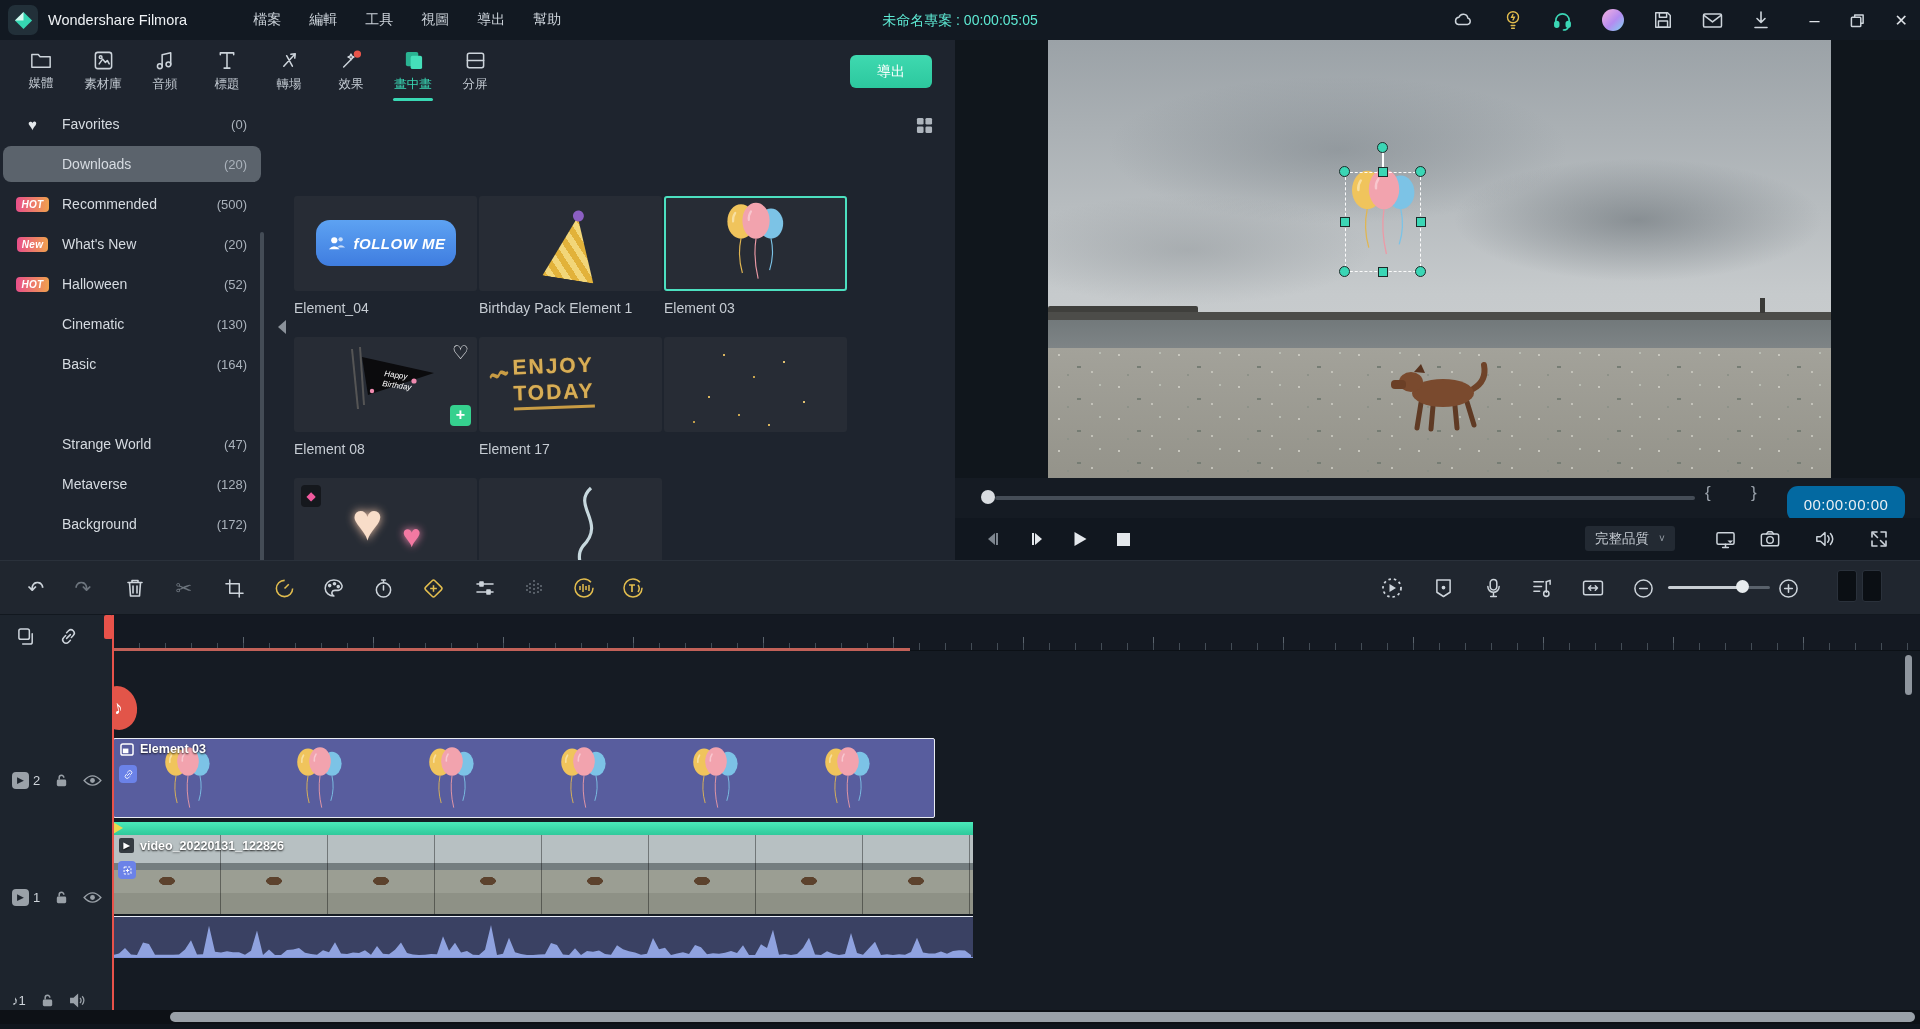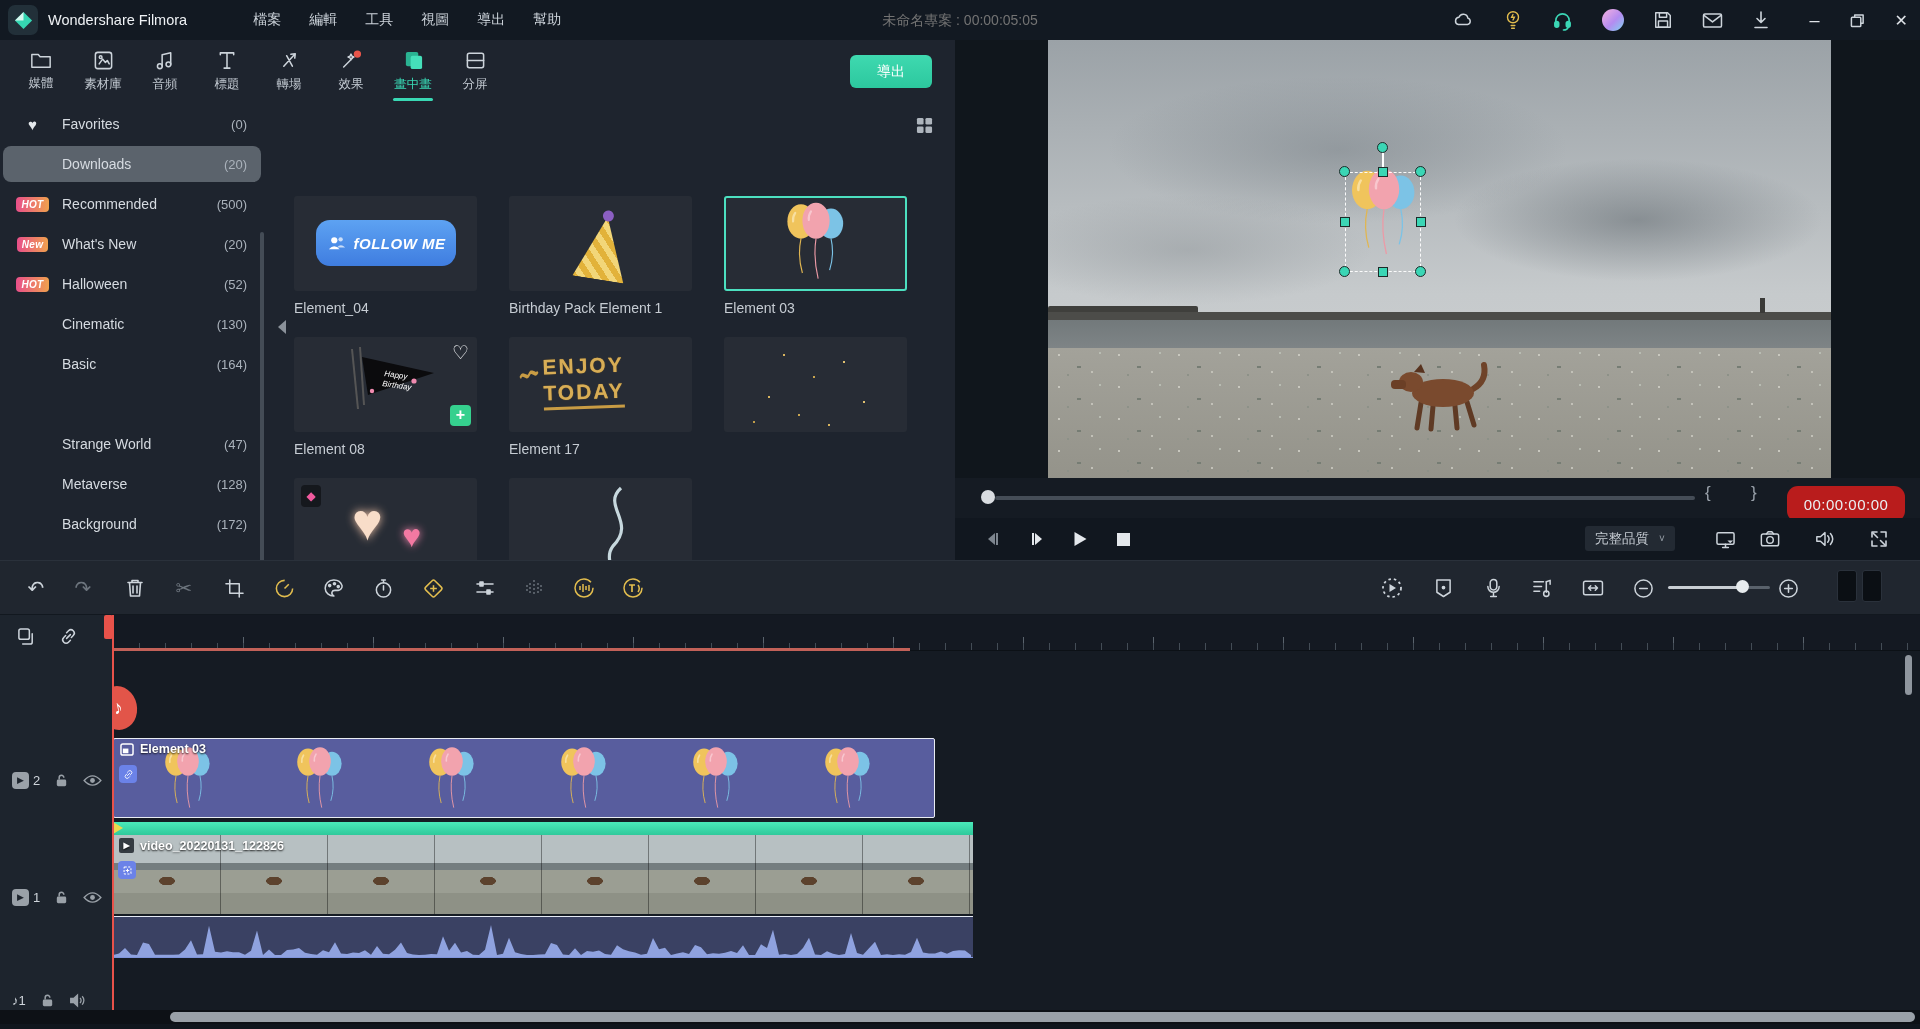--- a/index.html
+++ b/index.html
@@ -7,21 +7,21 @@
 body{position:relative;background:#10161d;font-family:"Liberation Sans",sans-serif;color:#dfe3e8}
 svg{display:block}
 .st{stroke:#cdd4db;fill:none;stroke-width:1.6;stroke-linecap:round;stroke-linejoin:round}
 .yst{stroke:#e2bd4e}
 
 #titlebar{position:absolute;left:0;top:0;width:1920px;height:40px;background:#121922;display:flex;align-items:center;z-index:30}
 .logo{width:30px;height:30px;margin-left:8px;border-radius:7px;background:#223039;display:flex;align-items:center;justify-content:center}
 .appname{margin-left:10px;font-size:14.5px;color:#eef1f4}
 .menus{display:flex;gap:28px;margin-left:66px;font-size:14px;color:#ccd3da}
 .menus span{cursor:default}
-.ptitle{position:absolute;left:960px;transform:translateX(-50%);line-height:40px;font-size:14px;color:#737373;white-space:nowrap}
+.ptitle{position:absolute;left:960px;transform:translateX(-50%);line-height:40px;font-size:14px;color:#5eead4;white-space:nowrap}
 .tb-icons{position:absolute;right:150px;top:0;height:40px;display:flex;align-items:center;gap:29px}
 .win-icons{position:absolute;right:12px;top:0;height:40px;display:flex;align-items:center;gap:30px;color:#dfe3e8}
 .avatar{width:22px;height:22px;border-radius:50%;background:linear-gradient(135deg,#f7b2e0,#b48cf0 55%,#7fd4f2)}
 
 #leftbg{position:absolute;left:0;top:40px;width:955px;height:520px;background:#1e242e}
 #tabbar{position:absolute;left:0;top:40px;width:955px;height:62px;display:flex;padding-left:10px}
 .tab{width:62px;height:62px;display:flex;flex-direction:column;align-items:center;justify-content:center;gap:5px;font-size:12.5px;color:#c2c9d1;position:relative;cursor:pointer}
 .tab.active{color:#39d8b4}
 .tab.active::after{content:"";position:absolute;bottom:1px;left:50%;transform:translateX(-50%);width:40px;height:3px;border-radius:2px;background:#39d8b4}
 .exportbtn{position:absolute;left:850px;top:55px;width:82px;height:33px;border-radius:6px;background:linear-gradient(#3ada af,#2cc89e);background:linear-gradient(#3fd9b0,#2cc89e);color:#fff;font-size:14px;display:flex;align-items:center;justify-content:center;cursor:pointer}
@@ -33,21 +33,21 @@
 .badge{font-size:10px;font-style:italic;font-weight:bold;color:#fff;padding:2px 5px;border-radius:4px;background:linear-gradient(90deg,#e84f8a,#f0a14e);letter-spacing:.3px}
 .count{position:absolute;right:14px;color:#aab2bb;font-size:13px}
 .sbar{position:absolute;left:260px;top:130px;width:4px;height:330px;border-radius:2px;background:#444c56}
 
 #library{position:absolute;left:268px;top:102px;width:687px;height:458px;overflow:hidden}
 .search{position:absolute;left:26px;top:8px;width:612px;height:30px;background:#272e38;border-radius:4px;display:flex;align-items:center;padding:0 10px;gap:8px}
 .search input{flex:1;background:transparent;border:0;outline:0;color:#dfe3e8;font-size:13.5px}
 .search input::placeholder{color:#7f8791}
 .gridtoggle{position:absolute;left:644px;top:11px;width:24px;height:24px;display:flex;align-items:center;justify-content:center;cursor:pointer}
 .toplabels{position:absolute;left:26px;top:44px;width:583px;display:grid;grid-template-columns:repeat(3,183px);column-gap:17px;font-size:14px;color:#c6ccd3;white-space:nowrap}
-.grid{position:absolute;left:26px;top:94px;width:583px;display:grid;grid-template-columns:repeat(3,183px);column-gap:32px}
+.grid{position:absolute;left:26px;top:94px;width:583px;display:grid;grid-template-columns:repeat(3,183px);column-gap:2px}
 .cell{height:141px;cursor:pointer}
 .thumb{width:183px;height:95px;background:#272c35;border-radius:3px;position:relative;overflow:hidden}
 .thumb.sel{border:2px solid #4ce0c0}
 .clabel{margin-top:9px;font-size:14px;color:#c6ccd3;white-space:nowrap;overflow:hidden}
 .followpill{position:absolute;left:22px;top:24px;width:140px;height:46px;border-radius:14px;background:linear-gradient(#5da2f2,#3f7de0);display:flex;align-items:center;justify-content:center;gap:7px;color:#fff;font-weight:bold;font-style:italic;font-size:15px;letter-spacing:.5px}
 .hatw{position:absolute;left:66px;top:18px;width:56px;height:66px;transform:rotate(9deg)}
 .hat{width:100%;height:100%;clip-path:polygon(50% 4%,96% 100%,4% 100%);background:repeating-linear-gradient(48deg,#e2b23a 0 6px,#f2d679 6px 12px)}
 .pom{position:absolute;left:23px;top:-4px;width:11px;height:11px;border-radius:50%;background:#8b5fc2}
 .heart-oline{position:absolute;right:8px;top:4px;font-size:19px;color:#f2f4f6}
 .addbtn{position:absolute;right:6px;bottom:6px;width:21px;height:21px;border-radius:4px;background:#35d08e;color:#fff;font-size:16px;line-height:20px;text-align:center;font-weight:bold}
@@ -73,21 +73,21 @@
 .pebbles{position:absolute;inset:0;background-image:radial-gradient(2px 1.5px at 11px 7px,#c9c8bf 70%,transparent 71%),radial-gradient(2.5px 2px at 31px 19px,#767d74 70%,transparent 71%),radial-gradient(2px 1.5px at 52px 5px,#b8bcb2 70%,transparent 71%),radial-gradient(1.5px 1.5px at 20px 27px,#8d9188 70%,transparent 71%),radial-gradient(2px 2px at 44px 24px,#c2c1b8 70%,transparent 71%);background-size:60px 32px}
 .selbox{position:absolute;left:297px;top:132px;width:76px;height:100px;border:1.5px dashed rgba(255,255,255,.95)}
 .hnd{position:absolute;width:11px;height:11px;border-radius:50%;background:#3bd6b5;border:1.5px solid #1c2b29}
 .hsq{position:absolute;width:10px;height:10px;background:#3bd6b5;border:1.5px solid #1c2b29}
 .rotline{position:absolute;left:334px;top:112px;width:1.5px;height:22px;background:#fff}
 
 .scrubrow{position:absolute;left:0;top:438px;width:965px;height:40px;background:#151b23}
 .scrubtrack{position:absolute;left:40px;top:18px;width:700px;height:4px;border-radius:2px;background:#454d57}
 .scrubdot{position:absolute;left:26px;top:12px;width:14px;height:14px;border-radius:50%;background:#d9dde1;cursor:pointer}
 .brace{position:absolute;top:5px;font-size:17px;color:#99a1aa;cursor:pointer}
-.timebox{position:absolute;left:832px;top:8px;width:118px;height:36px;border-radius:11px;background:#b91c1c;color:#ebeff3;font-size:15px;display:flex;align-items:center;justify-content:center;letter-spacing:.5px}
+.timebox{position:absolute;left:832px;top:8px;width:118px;height:36px;border-radius:11px;background:#0369a1;color:#ebeff3;font-size:15px;display:flex;align-items:center;justify-content:center;letter-spacing:.5px}
 .ctrlrow{position:absolute;left:0;top:478px;width:965px;height:42px;background:#11171f}
 .tpbtn{position:absolute;top:9px;width:24px;height:24px;display:flex;align-items:center;justify-content:center;cursor:pointer}
 .quality{position:absolute;left:630px;top:8px;height:25px;padding:0 10px;border-radius:3px;background:#232a33;display:flex;align-items:center;gap:10px;font-size:13.5px;color:#c6ccd3;cursor:pointer}
 .chev{font-size:10px;color:#9aa2ab}
 
 #toolbar{position:absolute;left:0;top:560px;width:1920px;height:55px;background:#20262f;border-top:1px solid #2a313b;border-bottom:1px solid #12181f}
 .tbi{position:absolute;top:573px;width:30px;height:30px;display:flex;align-items:center;justify-content:center;cursor:pointer;font-size:20px;color:#cdd4db}
 .tbi.dim{color:#6d757e}
 .zoomtrack{position:absolute;left:1668px;top:586px;width:75px;height:3px;background:#c9ced4;border-radius:2px}
 .zoomtrack2{position:absolute;left:1748px;top:586px;width:22px;height:3px;background:#59616b;border-radius:2px}

